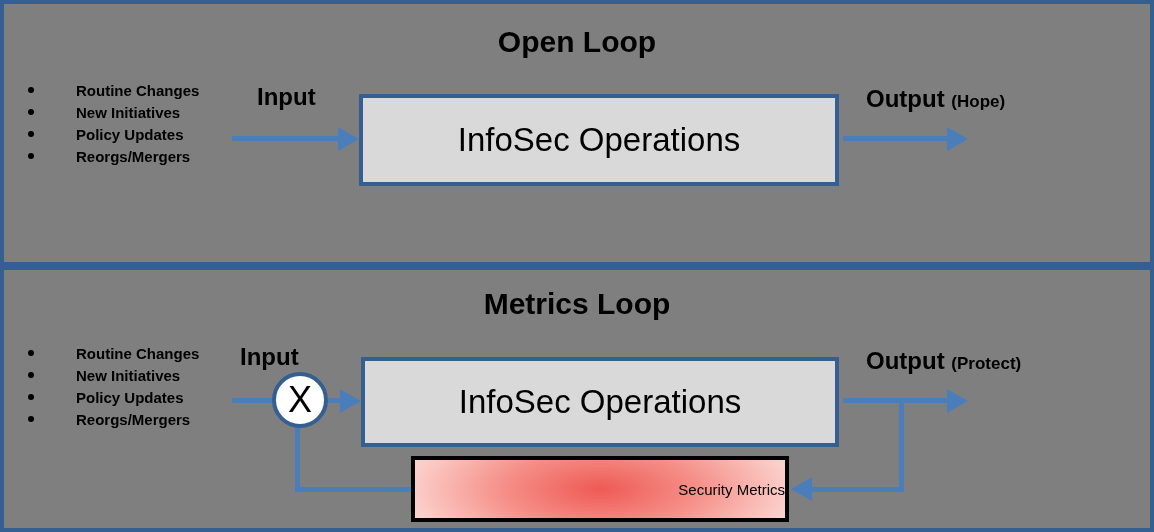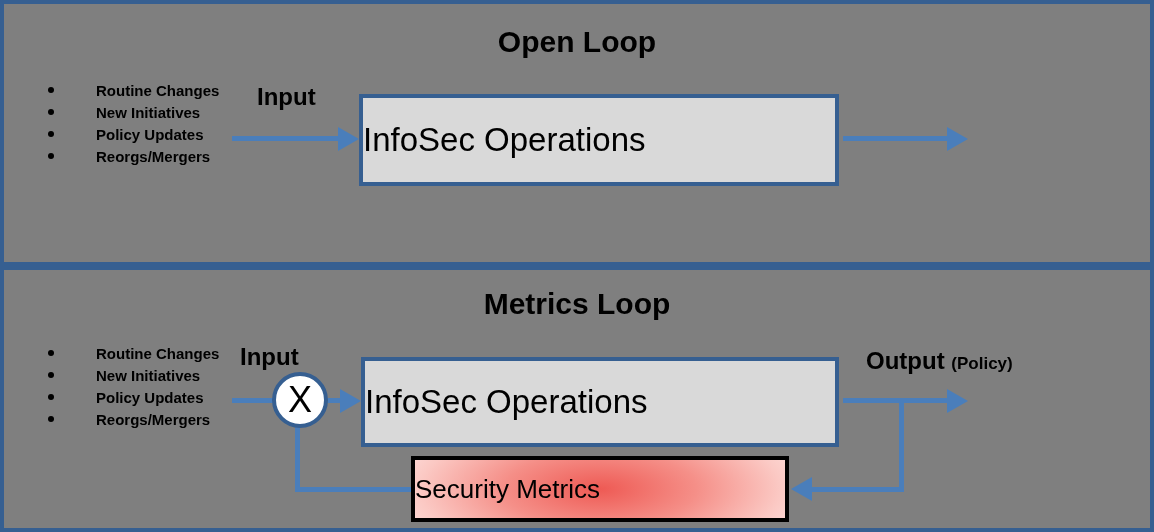--- a/index.html
+++ b/index.html
@@ -20,21 +20,21 @@
   .panel{
     position:absolute;left:0;width:1154px;height:266px;
     background:var(--panel-bg);
     border:4px solid var(--border-blue);
   }
   .panel-title{
     position:absolute;left:0;width:100%;text-align:center;
     font-size:30px;font-weight:700;color:#000;letter-spacing:0;
   }
   .bullets{
-    position:absolute;left:44px;list-style:none;
+    position:absolute;left:24px;list-style:none;
   }
   .bullets li{
     display:flex;align-items:center;height:22px;
     font-size:15px;font-weight:700;color:#000;
   }
   .bullets .dot{
     width:6px;height:6px;border-radius:50%;background:#000;
     margin-right:42px;flex:0 0 auto;
   }
   .io-label{
@@ -48,35 +48,35 @@
     border-left:21px solid var(--arrow-blue);
   }
   .ah-l{
     position:absolute;width:0;height:0;
     border-top:12px solid transparent;border-bottom:12px solid transparent;
     border-right:21px solid var(--arrow-blue);
   }
   .proc-box{
     position:absolute;background:var(--process-fill);
     border:4px solid var(--border-blue);
-    display:flex;align-items:center;justify-content:flex-start;
+    display:flex;align-items:center;justify-content:center;
     font-size:33px;color:#000;
   }
   .junction{
     position:absolute;width:56px;height:56px;border-radius:50%;
     background:#ffffff;border:4px solid var(--border-blue);
     display:flex;align-items:center;justify-content:center;
     font-size:36px;color:#000;line-height:1;
   }
   .metrics-box{
     position:absolute;border:4px solid #000;
     background:radial-gradient(ellipse 65% 160% at 50% 50%,
       var(--metrics-center) 0%, #f58f88 40%, #fbc9c4 75%, var(--metrics-edge) 100%);
-    display:flex;align-items:center;justify-content:flex-start;
-    font-size:26px;color:#000;
+    display:flex;align-items:center;justify-content:flex-end;
+    font-size:15px;color:#000;
   }
 </style>
 </head>
 <body>
 
 <div class="canvas">
 
   <section class="panel" style="top:0;">
     <div class="panel-title" style="top:21px;">Open Loop</div>
 
@@ -101,20 +101,24 @@
 
     <div class="io-label" style="left:253px;top:79px;">Input</div>
 
     <div class="line" style="left:228px;top:132px;width:110px;height:5px;"></div>
     <div class="ah-r" style="left:334px;top:123px;"></div>
 
     <div class="proc-box" style="left:355px;top:90px;width:480px;height:92px;">
       <span>InfoSec Operations</span>
     </div>
 
+    <div class="io-label" style="left:862px;top:81px;">
+      <span>Output</span>
+      <span class="qual">(Hope)</span>
+    </div>
 
     <div class="line" style="left:839px;top:132px;width:106px;height:5px;"></div>
     <div class="ah-r" style="left:943px;top:123px;"></div>
   </section>
 
   <section class="panel" style="top:266px;">
     <div class="panel-title" style="top:17px;">Metrics Loop</div>
 
     <ul class="bullets" style="top:72px;">
       <li>
@@ -148,21 +152,21 @@
 
     <div class="line" style="left:324px;top:128px;width:16px;height:5px;"></div>
     <div class="ah-r" style="left:336px;top:119px;"></div>
 
     <div class="proc-box" style="left:357px;top:87px;width:478px;height:90px;">
       <span>InfoSec Operations</span>
     </div>
 
     <div class="io-label" style="left:862px;top:77px;">
       <span>Output</span>
-      <span class="qual">(Policy)</span>
+      <span class="qual">(Protect)</span>
     </div>
 
     <div class="line" style="left:839px;top:128px;width:106px;height:5px;"></div>
     <div class="ah-r" style="left:943px;top:119px;"></div>
 
     <div class="line" style="left:895px;top:128px;width:5px;height:94px;"></div>
     <div class="line" style="left:808px;top:217px;width:92px;height:5px;"></div>
     <div class="ah-l" style="left:787px;top:207px;"></div>
 
     <div class="metrics-box" style="left:407px;top:186px;width:378px;height:66px;">

